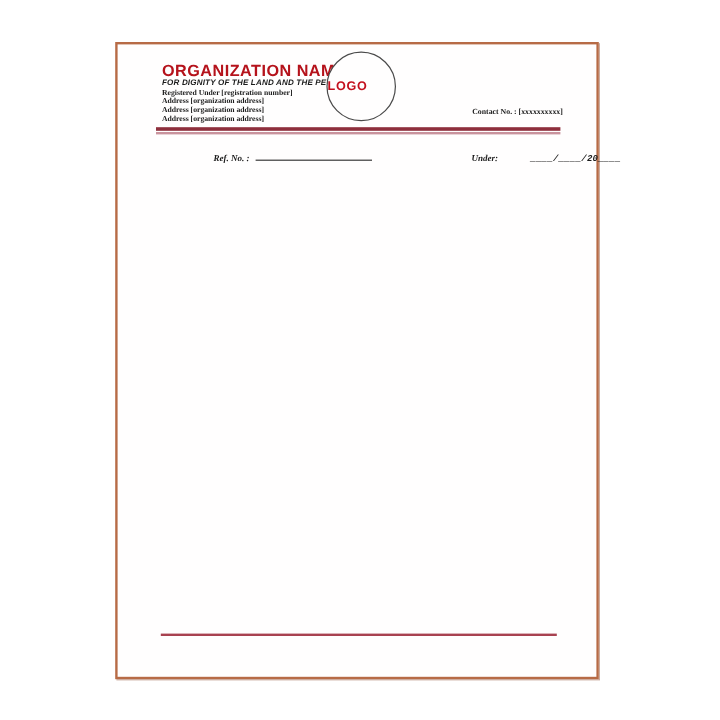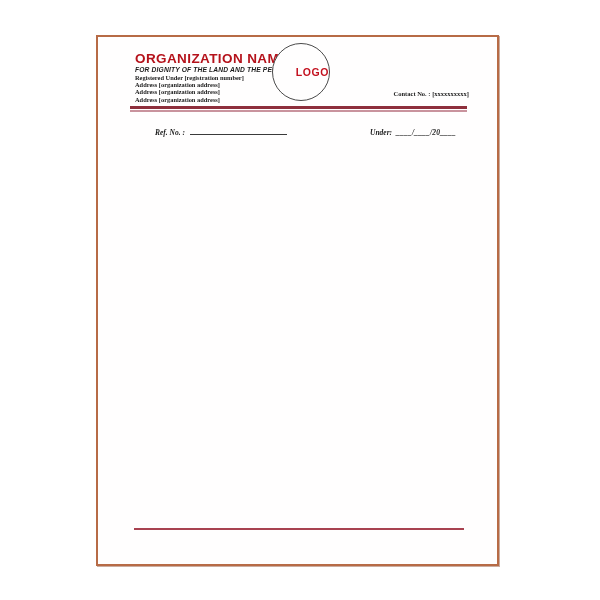--- a/index.html
+++ b/index.html
@@ -31,46 +31,47 @@
     font-family:"Liberation Sans", sans-serif;font-weight:bold;font-style:italic;
     font-size:6.7px;line-height:8px;letter-spacing:0.15px;white-space:nowrap;
   }
   .reg-line,.addr-line{
     font-family:"Liberation Serif", serif;font-weight:bold;
     font-size:6.4px;line-height:7.2px;white-space:nowrap;
   }
   .logo-circle{
     position:absolute;left:174px;top:6px;width:56px;height:56px;
     border:1px solid #4a4a4a;border-radius:50%;background:#fffefe;
-    display:flex;align-items:center;justify-content:flex-end;
+    display:flex;align-items:center;justify-content:flex-start;
   }
   .logo-text{
     font-family:"Liberation Sans", sans-serif;font-weight:bold;
     font-size:10.5px;letter-spacing:0.6px;color:var(--logo-red);
   }
   .contact-line{
     position:absolute;right:28px;top:53px;
     font-family:"Liberation Serif", serif;font-weight:bold;font-size:6.5px;
     white-space:nowrap;
   }
   .double-rule{position:absolute;left:32px;top:69px;width:337px;}
   .double-rule .dark{height:2.5px;background:var(--rule-dark);margin-bottom:1.5px;}
   .double-rule .light{height:2px;background:var(--rule-light);}
   .refdate-row{position:absolute;left:0;top:84px;width:100%;height:12px;}
   .ref-group{position:absolute;left:57px;top:0;white-space:nowrap;}
   .ref-label,.date-label,.date-value{
     font-family:"Liberation Serif", serif;font-weight:bold;font-style:italic;
     font-size:7.5px;
+    margin-left:23px;
   }
   .ref-underline{
     display:inline-block;width:97px;height:7px;margin-left:5px;
     border-bottom:1px solid #3a3a3a;vertical-align:baseline;
   }
   .date-group{position:absolute;left:272px;top:0;white-space:nowrap;}
-  .date-value{letter-spacing:0.2px;}
+  .date-value{letter-spacing:0.2px;font-family:Liberation Mono, monospace;}
   .footer-rule{
     position:absolute;left:36px;top:491px;width:330px;height:1.5px;
     background:var(--footer-rule);
   }
 </style>
 </head>
 <body>
 
 <div class="canvas">
   <div class="page">

